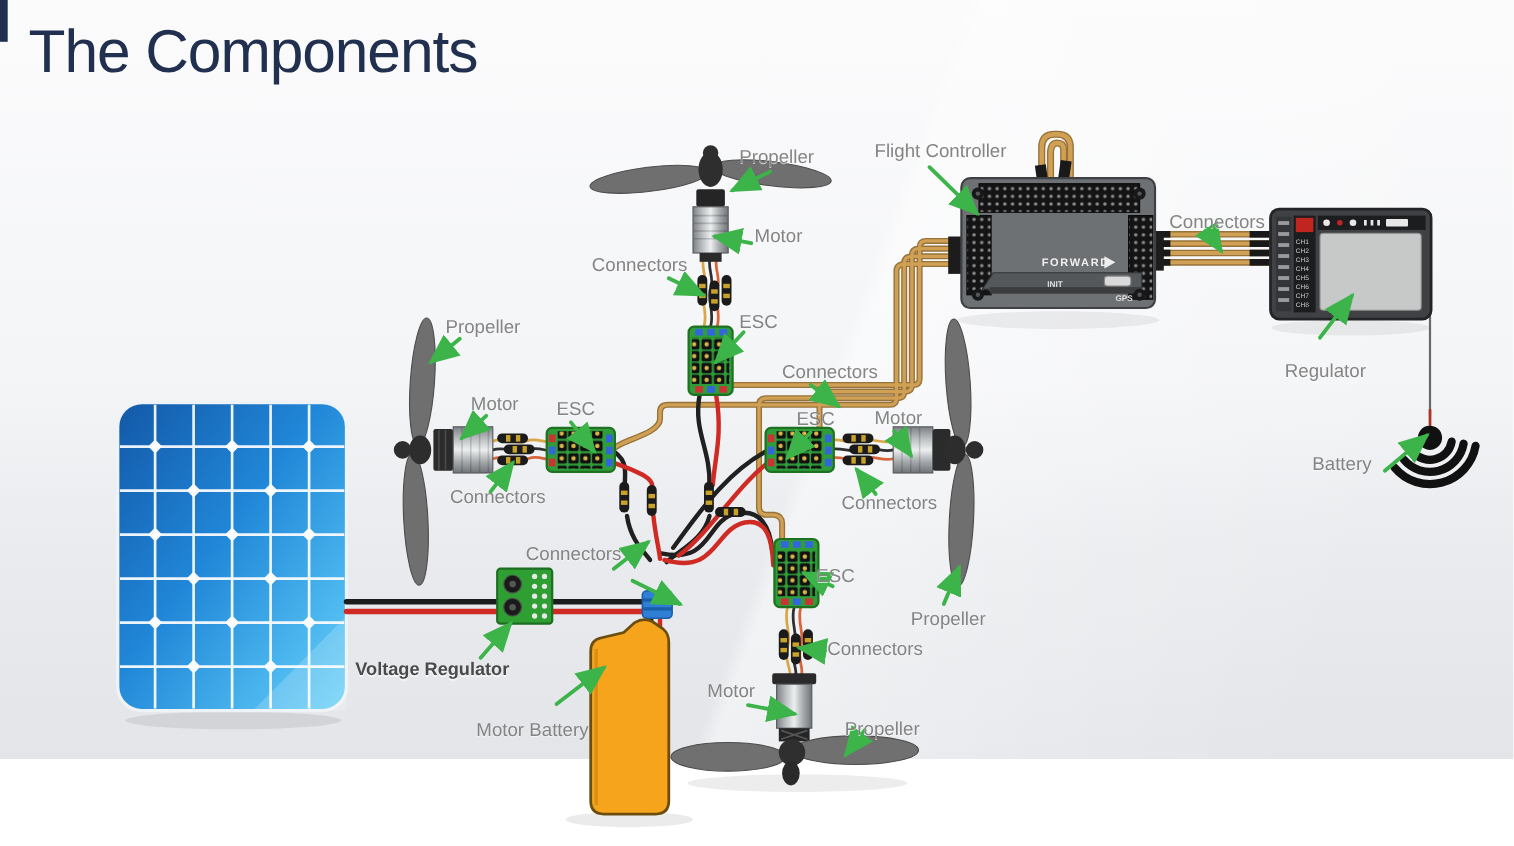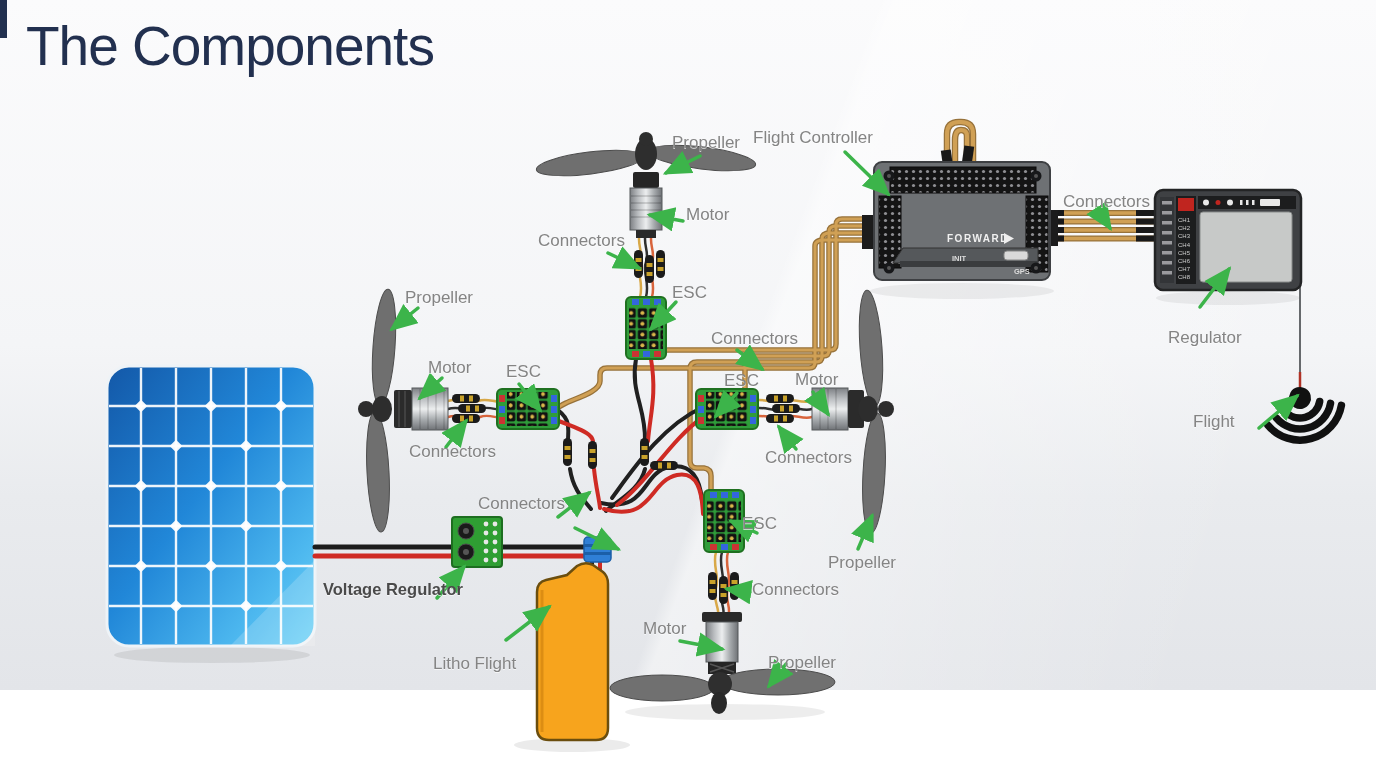--- a/index.html
+++ b/index.html
@@ -8,21 +8,21 @@
     background:linear-gradient(180deg,#fbfbfc 0%,#f4f5f7 50%,#e9ebee 72%,#e3e5e9 100%);}
   .sheen{position:absolute;inset:0;pointer-events:none;
     background:linear-gradient(110deg,rgba(255,255,255,0) 54%,rgba(255,255,255,.45) 55%,rgba(255,255,255,.18) 72%,rgba(255,255,255,0) 88%);}
   .accent-bar{position:absolute;left:0;top:0;width:7px;height:38px;}
   h1.slide-title{position:absolute;left:26px;top:14px;margin:0;
     font-size:55px;font-weight:500;letter-spacing:-1px;color:#22304f;}
   .diagram-svg{position:absolute;left:0;top:0;}
   #labels-layer{position:absolute;inset:0;pointer-events:none;text-align:center;}
   .component-label{position:absolute;font-size:17px;color:#848484;white-space:nowrap;
     text-shadow:0 1px 0 rgba(255,255,255,.65);}
-  .component-label.bold{font-weight:700;color:#4a4a4a;font-size:16.5px;}
+  .component-label.bold{font-weight:700;color:#4a4a4a;font-size:16.5px;margin-top:20px;}
   svg text{font-family:"Liberation Sans",sans-serif;}
 </style>
 </head>
 <body>
 
 <div class="stage">
   <div class="sheen"></div>
   <div class="accent-bar" style="background: rgb(34, 48, 79);"></div>
   <h1 class="slide-title" style="color: rgb(34, 48, 79);">The Components</h1>
 
@@ -465,37 +465,37 @@
         <line x1="680" y1="641" x2="722" y2="649" stroke="#3cb44a" stroke-width="3.5" stroke-linecap="round" marker-end="url(#ah)"></line>
         <line x1="786" y1="664" x2="769" y2="686" stroke="#3cb44a" stroke-width="3.5" stroke-linecap="round" marker-end="url(#ah)"></line>
         <line x1="437" y1="598" x2="464" y2="567" stroke="#3cb44a" stroke-width="3.5" stroke-linecap="round" marker-end="url(#ah)"></line>
         <line x1="506" y1="640" x2="549" y2="607" stroke="#3cb44a" stroke-width="3.5" stroke-linecap="round" marker-end="url(#ah)"></line>
         <line x1="575" y1="528" x2="618" y2="549" stroke="#3cb44a" stroke-width="3.5" stroke-linecap="round" marker-end="url(#ah)"></line>
       </g>
   </svg>
 
   <div id="labels-layer">
       <div class="component-label" style="left: 672px; top: 133px; color: rgb(132, 132, 132);">Propeller</div>
-      <div class="component-label" style="left: 753px; top: 128px; color: rgb(132, 132, 132);">Flight Controller</div>
+      <div class="component-label" style="left: 795px; top: 128px; color: rgb(132, 132, 132);">Flight Controller</div>
       <div class="component-label" style="left: 1063px; top: 192px; color: rgb(132, 132, 132);">Connectors</div>
       <div class="component-label" style="left: 686px; top: 205px; color: rgb(132, 132, 132);">Motor</div>
       <div class="component-label" style="left: 538px; top: 231px; color: rgb(132, 132, 132);">Connectors</div>
       <div class="component-label" style="left: 672px; top: 283px; color: rgb(132, 132, 132);">ESC</div>
       <div class="component-label" style="left: 405px; top: 288px; color: rgb(132, 132, 132);">Propeller</div>
       <div class="component-label" style="left: 711px; top: 329px; color: rgb(132, 132, 132);">Connectors</div>
       <div class="component-label" style="left: 428px; top: 358px; color: rgb(132, 132, 132);">Motor</div>
       <div class="component-label" style="left: 506px; top: 362px; color: rgb(132, 132, 132);">ESC</div>
       <div class="component-label" style="left: 724px; top: 371px; color: rgb(132, 132, 132);">ESC</div>
       <div class="component-label" style="left: 795px; top: 370px; color: rgb(132, 132, 132);">Motor</div>
       <div class="component-label" style="left: 409px; top: 442px; color: rgb(132, 132, 132);">Connectors</div>
       <div class="component-label" style="left: 765px; top: 448px; color: rgb(132, 132, 132);">Connectors</div>
       <div class="component-label" style="left: 1168px; top: 328px; color: rgb(132, 132, 132);">Regulator</div>
-      <div class="component-label" style="left: 1193px; top: 412px; color: rgb(132, 132, 132);">Flight</div>
+      <div class="component-label" style="left: 1193px; top: 412px; color: rgb(132, 132, 132);">Battery</div>
       <div class="component-label" style="left: 478px; top: 494px; color: rgb(132, 132, 132);">Connectors</div>
       <div class="component-label" style="left: 742px; top: 514px; color: rgb(132, 132, 132);">ESC</div>
       <div class="component-label" style="left: 828px; top: 553px; color: rgb(132, 132, 132);">Propeller</div>
       <div class="component-label" style="left: 752px; top: 580px; color: rgb(132, 132, 132);">Connectors</div>
       <div class="component-label" style="left: 643px; top: 619px; color: rgb(132, 132, 132);">Motor</div>
       <div class="component-label" style="left: 768px; top: 653px; color: rgb(132, 132, 132);">Propeller</div>
       <div class="component-label bold" style="left: 323px; top: 580px;">Voltage Regulator</div>
-      <div class="component-label" style="left: 433px; top: 654px; color: rgb(132, 132, 132);">Litho Flight</div>
+      <div class="component-label" style="left: 433px; top: 654px; color: rgb(132, 132, 132);">Motor Battery</div>
     </div>
 </div>
 
 </body></html>

